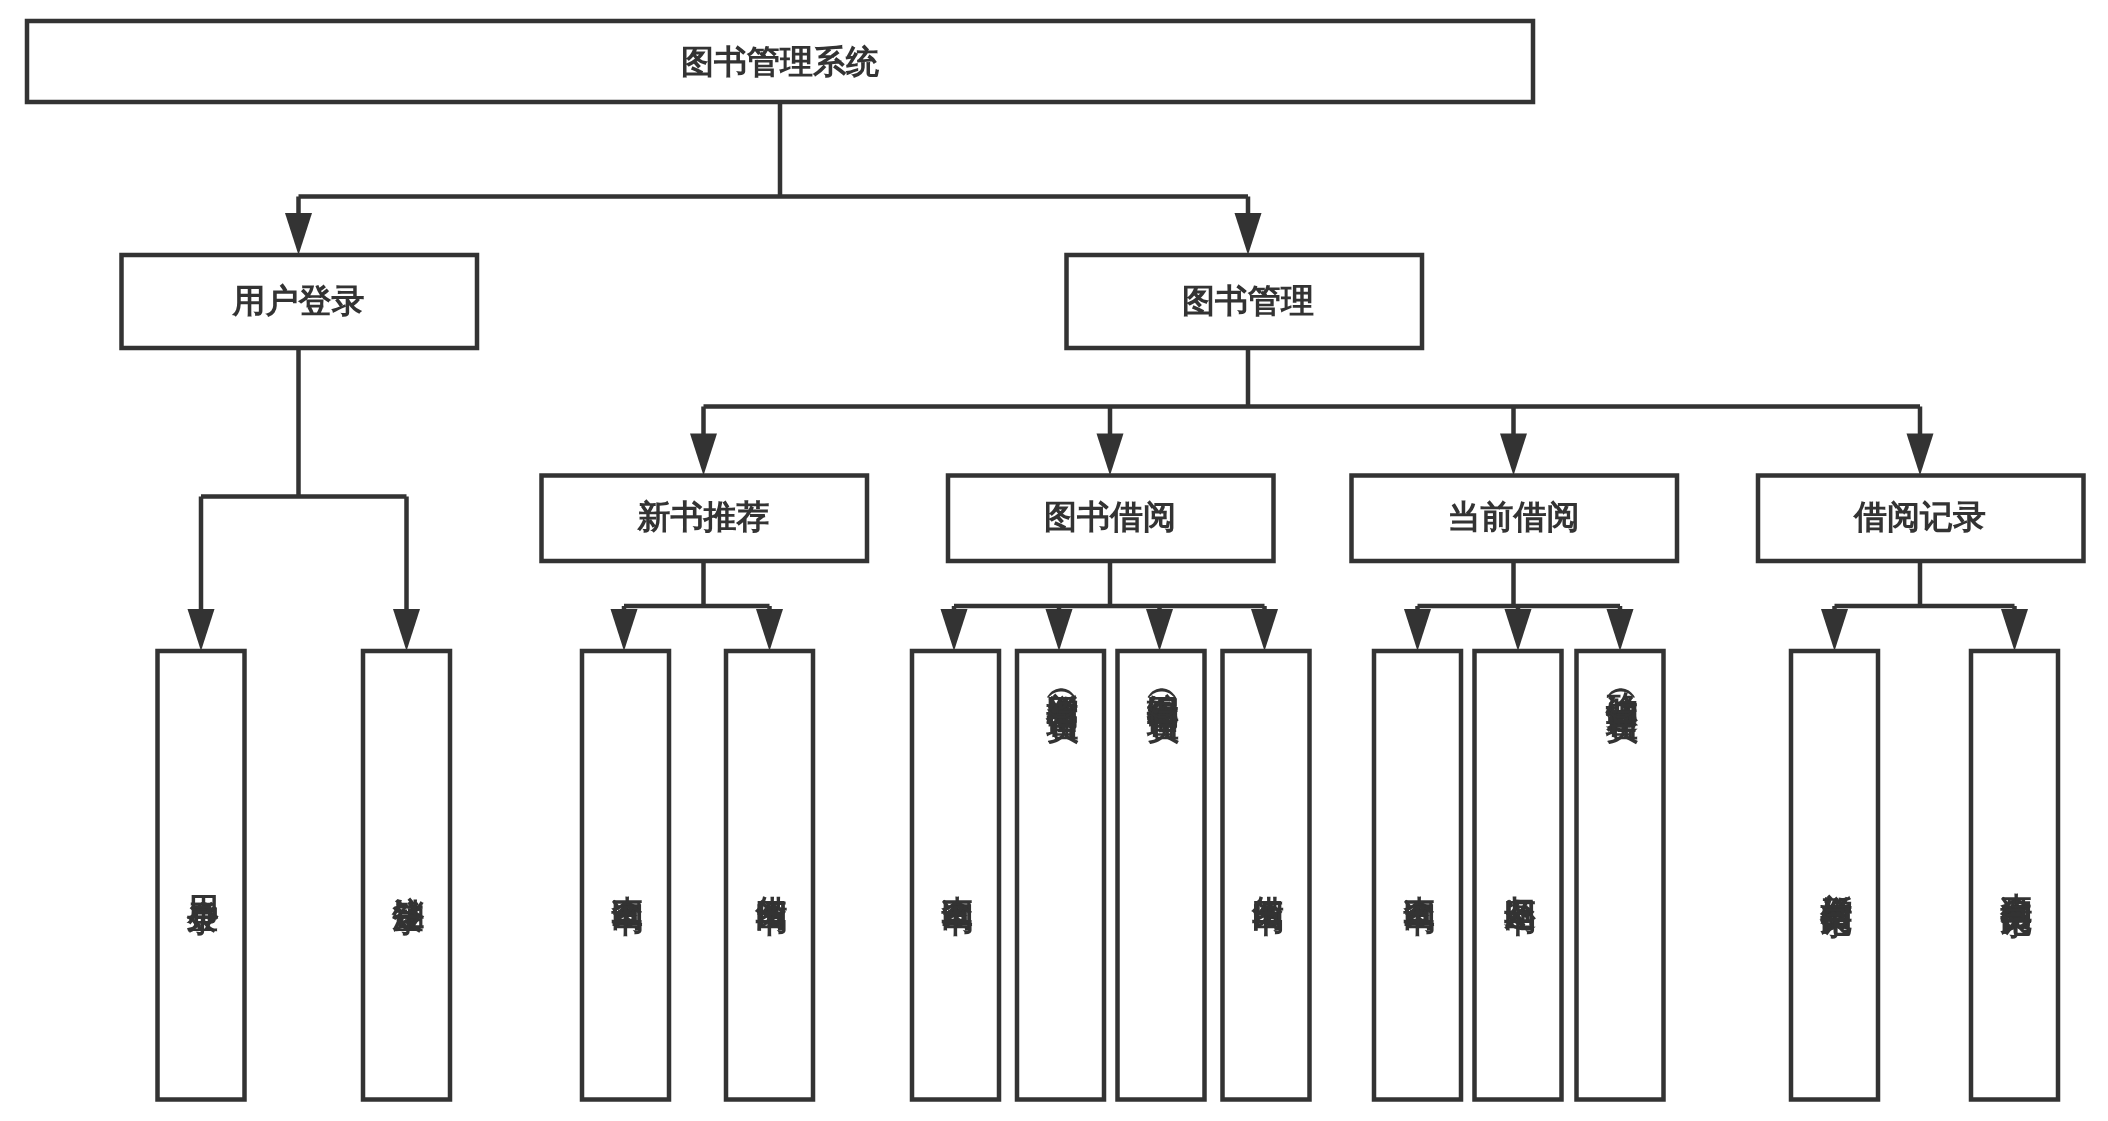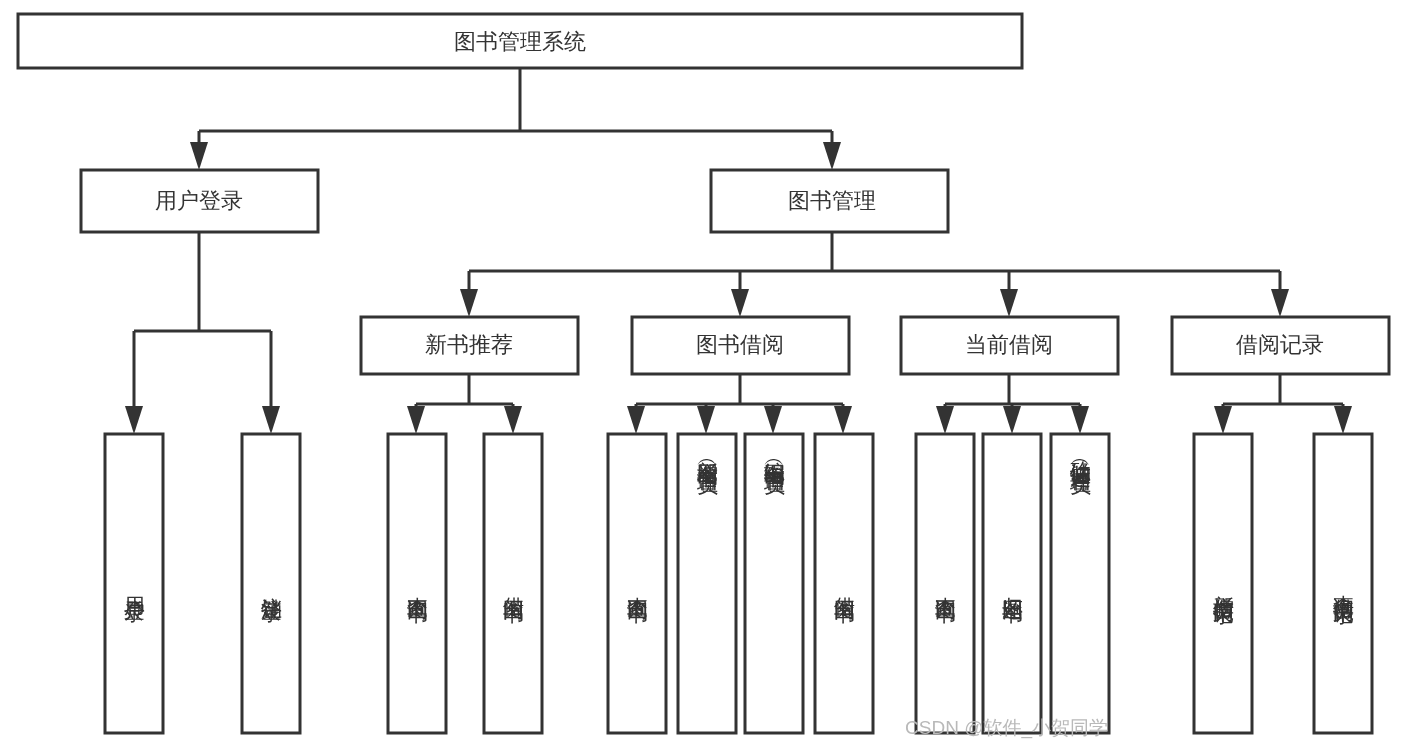--- a/index.html
+++ b/index.html
@@ -11,20 +11,21 @@
     width: 1405px;
     height: 747px;
     font-family: "Liberation Sans", sans-serif;
     overflow: hidden;
   }
   #diagram-root {
     position: relative;
     width: 1120px;
     height: 747px;
     background: #ffffff;
+    font-weight: bold;
   }
   svg#flowchart {
     position: absolute;
     left: 0;
     top: 0;
     width: 1405px;
     height: 747px;
     display: block;
   }
   .box-rect {
@@ -187,14 +188,13 @@
   <div class="vertical-label" style="left:745px; top:434px; width:58px; height:299px; justify-content:flex-start; padding-top:10px; box-sizing:border-box;">编辑图书（管理员）</div>
   <div class="vertical-label" style="left:815px; top:434px; width:58px; height:299px;">借阅图书</div>
 
   <div class="vertical-label" style="left:916px; top:434px; width:58px; height:299px;">查询图书</div>
   <div class="vertical-label" style="left:983px; top:434px; width:58px; height:299px;">归还图书</div>
   <div class="vertical-label" style="left:1051px; top:434px; width:58px; height:299px; justify-content:flex-start; padding-top:10px; box-sizing:border-box;">确认归还（管理员）</div>
 
   <div class="vertical-label" style="left:1194px; top:434px; width:58px; height:299px;">新增借阅记录</div>
   <div class="vertical-label" style="left:1314px; top:434px; width:58px; height:299px;">查询借阅记录</div>
 
-  <div class="watermark">CSDN @软件_小贺同学</div>
 </div>
 
 </body></html>

